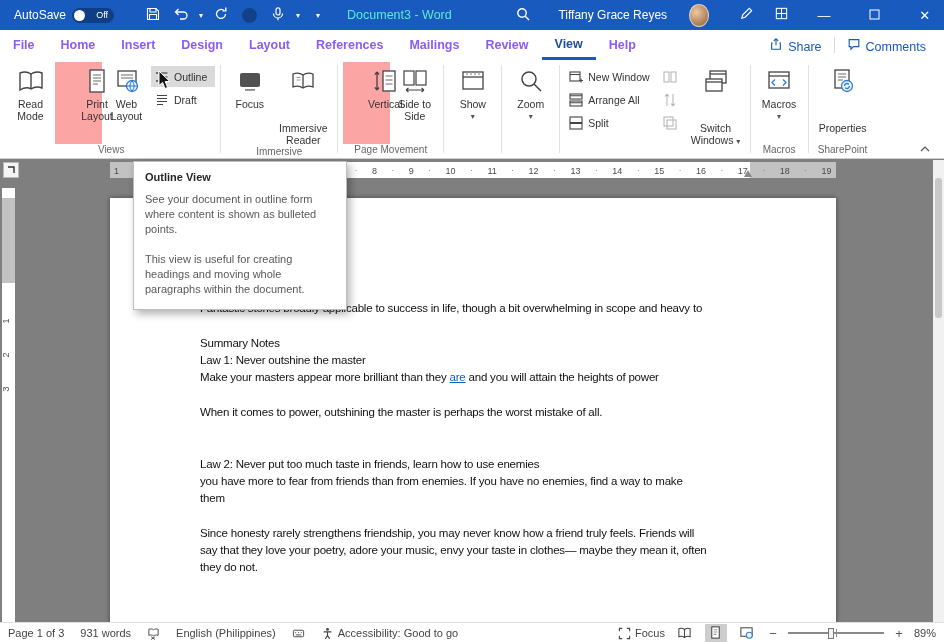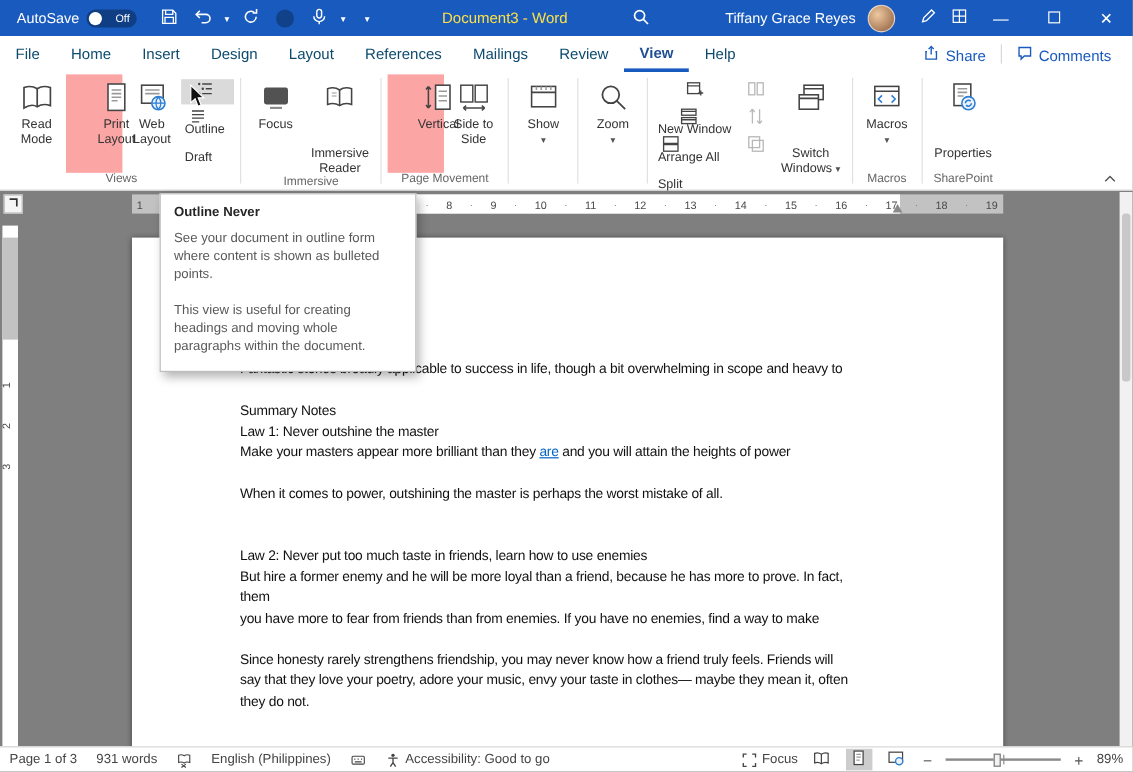--- a/index.html
+++ b/index.html
@@ -1,56 +1,56 @@
 <!DOCTYPE html>
 <html><head>
 <meta charset="utf-8">
 <style>
   * { margin:0; padding:0; box-sizing:border-box; }
   html,body { width:944px; height:643px; overflow:hidden; }
   body { position:relative; font-family:"Liberation Sans",sans-serif; background:#7f7f7f; }
   button { font-family:"Liberation Sans",sans-serif; border:none; background:transparent; cursor:default; }
 
   
-  .titlebar { position:absolute; top:0; left:0; right:0; height:30px; background:#185ABD; display:flex; align-items:center; color:#fff; }
+  .titlebar { position:absolute; top:0; left:0; right:0; height:30px; background:#185ABD; display:flex; align-items:center; color:#fff;gap:12px; }
   .autosave { display:flex; align-items:center; gap:6px; margin-left:14px; font-size:12px; }
   .pill { position:relative; width:42px; height:15px; border-radius:8px; background:rgba(0,0,0,0.30); display:flex; align-items:center; justify-content:flex-end; padding-right:6px; }
   .pill .knob { position:absolute; left:2px; top:2px; width:11px; height:11px; border-radius:50%; background:#fff; }
   .pill .pill-text { font-size:9px; color:#fff; }
   .qat { display:flex; align-items:center; gap:2px; margin-left:14px; }
   .tb-btn { width:26px; height:26px; display:flex; align-items:center; justify-content:center; }
   .tb-chev { font-size:8px; color:#fff; width:10px; text-align:center; }
   .tb-circle { width:15px; height:15px; border-radius:50%; background:rgba(0,0,0,0.28); margin:0 6px; }
   .tb-spacer { flex:1; }
-  .tb-title { font-size:12.5px; color:#fde047; white-space:nowrap; }
+  .tb-title { font-size:12.5px; color:#5eead4; white-space:nowrap; }
   .tb-search { margin-left:48px; }
   .tb-user { font-size:12px; margin-right:10px; white-space:nowrap; }
   .avatar { width:23px; height:23px; border-radius:50%; background:radial-gradient(circle at 35% 35%, #eec9a0, #8a5a3a); border:1px solid rgba(255,255,255,0.6); margin-right:14px; }
   .win-btn { width:44px; height:30px; display:flex; align-items:center; justify-content:center; color:#fff; font-size:13px; }
 
   
   .tabrow { position:absolute; top:30px; left:0; right:0; height:30px; background:#fff; display:flex; align-items:stretch; }
-  .tab { padding:0 13px; display:flex; align-items:center; font-size:12.5px; color:#0c4a6e; position:relative; }
+  .tab { padding:0 13px; display:flex; align-items:center; font-size:12.5px; color:#8b5cf6; position:relative;font-weight:bold; }
   .tab.active { color:#1f4e96; border-bottom:3px solid #185ABD; font-weight:bold; }
   .tabrow-right { margin-left:auto; display:flex; align-items:center; gap:4px; padding-right:10px; }
   .pillbtn { display:flex; align-items:flex-end; gap:5px; color:#185ABD; font-size:12.5px; padding:3px 8px; }
   .tr-div { width:1px; height:16px; background:#d8d8d8; }
 
   
   .ribbon { position:absolute; top:60px; left:0; right:0; height:99px; background:#fff; border-bottom:1px solid #cfcfcf; display:flex; align-items:stretch; padding-left:2px; }
   .rgroup { display:flex; flex-direction:column; padding:2px 5px 0; }
   .rbody { display:flex; align-items:flex-start; gap:1px; }
   .rcaption { margin-top:auto; font-size:10px; color:#666; text-align:center; padding-bottom:3px; }
   .vsep { width:1px; background:#e3e1e0; margin:5px 0; }
   .rbig { display:flex; flex-direction:column; align-items:center; gap:3px; width:47px; min-height:82px; padding-top:5px; font-size:10.5px; color:#333; }
   .rbig .rlabel { text-align:center; line-height:12px; }
   .rbig.wide { width:58px;gap:27px; }
   .rbig.selected { background:#fca5a5;padding-left:37px; }
   .rcol { display:flex; flex-direction:column; align-items:flex-start; gap:2px; padding-top:4px; }
-  .rsmall { display:flex; align-items:center; gap:20px; height:21px; padding:0 8px 0 3px; font-size:10.5px; color:#333;flex-direction:column; }
+  .rsmall { display:flex; align-items:center; gap:4px; height:21px; padding:0 8px 0 3px; font-size:10.5px; color:#333; }
   .rsmall.hovered { background:#dadada; }
   .chev { font-size:8px; color:#555; line-height:8px; }
   .ricon28 { width:28px; height:28px; display:block; }
   .ricon16 { width:16px; height:16px; display:block; }
   .collapse-ribbon { position:absolute; right:8px; bottom:3px; width:22px; height:16px; display:flex; align-items:center; justify-content:center; color:#555; }
 
   
   .workspace { position:absolute; top:160px; bottom:21px; left:0; right:0; background:#7f7f7f; overflow:hidden; }
   .tab-selector { position:absolute; left:3px; top:2px; width:16px; height:16px; background:#f5f5f5; border:1px solid #b9b9b9; display:flex; align-items:center; justify-content:center; }
   .hruler { position:absolute; left:110px; top:2px; width:726px; height:16px; background:#c2c2c2; }
@@ -478,37 +478,36 @@
         <div class="doc-line">Fantastic stories broadly applicable to success in life, though a bit overwhelming in scope and heavy to</div>
         <div class="doc-line">&nbsp;</div>
         <div class="doc-line">Summary Notes</div>
         <div class="doc-line">Law 1: Never outshine the master</div>
         <div class="doc-line"><span>Make your masters appear more brilliant than they </span><span class="doc-link">are</span><span> and you will attain the heights of power</span></div>
         <div class="doc-line">&nbsp;</div>
         <div class="doc-line">When it comes to power, outshining the master is perhaps the worst mistake of all.</div>
         <div class="doc-line">&nbsp;</div>
         <div class="doc-line">&nbsp;</div>
         <div class="doc-line">Law 2: Never put too much taste in friends, learn how to use enemies</div>
-        <div class="doc-line">But hire a former enemy and he will be more loyal than a friend, because he has more to prove. In fact,</div>
+        <div class="doc-line">you have more to fear from friends than from enemies. If you have no enemies, find a way to make</div>
         <div class="doc-line">them</div>
-        <div class="doc-line">you have more to fear from friends than from enemies. If you have no enemies, find a way to make</div>
         <div class="doc-line">&nbsp;</div>
         <div class="doc-line">Since honesty rarely strengthens friendship, you may never know how a friend truly feels. Friends will</div>
         <div class="doc-line">say that they love your poetry, adore your music, envy your taste in clothes— maybe they mean it, often</div>
         <div class="doc-line">they do not.</div>
       </div>
   </div>
 
   <div class="vscroll">
     <div class="thumb"></div>
   </div>
 </div>
 
 <div class="tooltip">
-  <div class="tt-title">Outline Never</div>
+  <div class="tt-title">Outline View</div>
   <div class="tt-body">See your document in outline form where content is shown as bulleted points.</div>
   <div class="tt-gap"></div>
   <div class="tt-body">This view is useful for creating headings and moving whole paragraphs within the document.</div>
 </div>
 
 <div class="statusbar">
   <div class="sb-left">
     <span class="sb-item">Page 1 of 3</span>
     <span class="sb-item">931 words</span>
     <span class="sb-icon">

